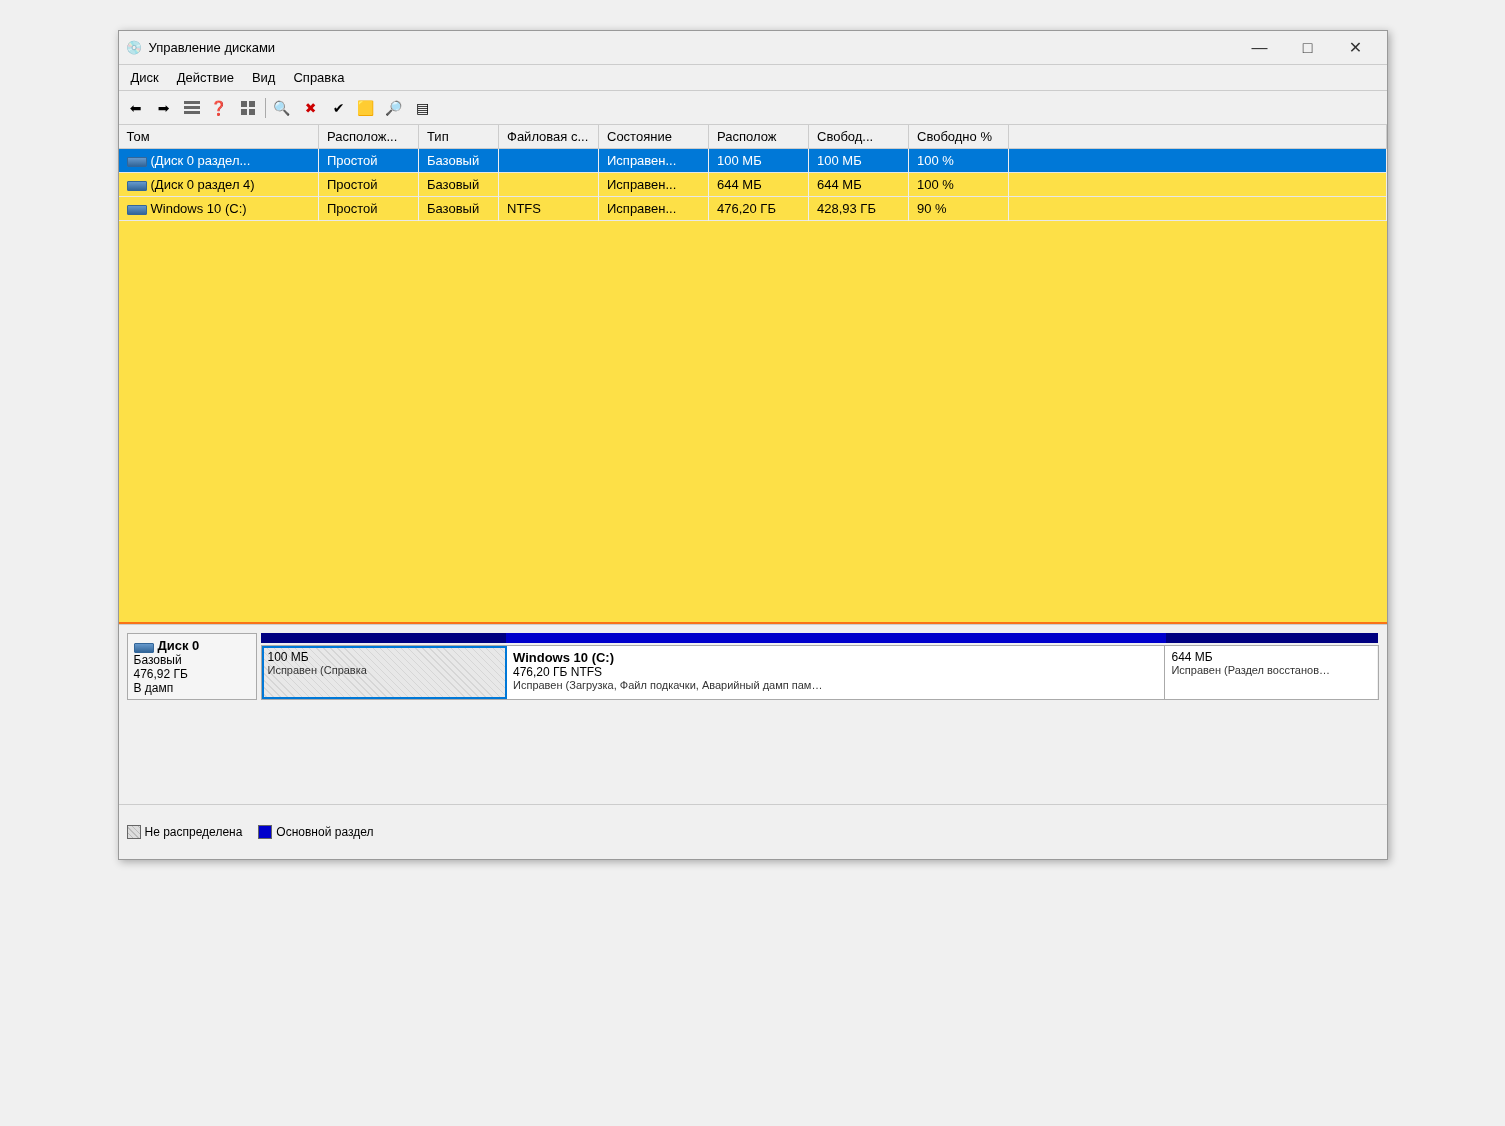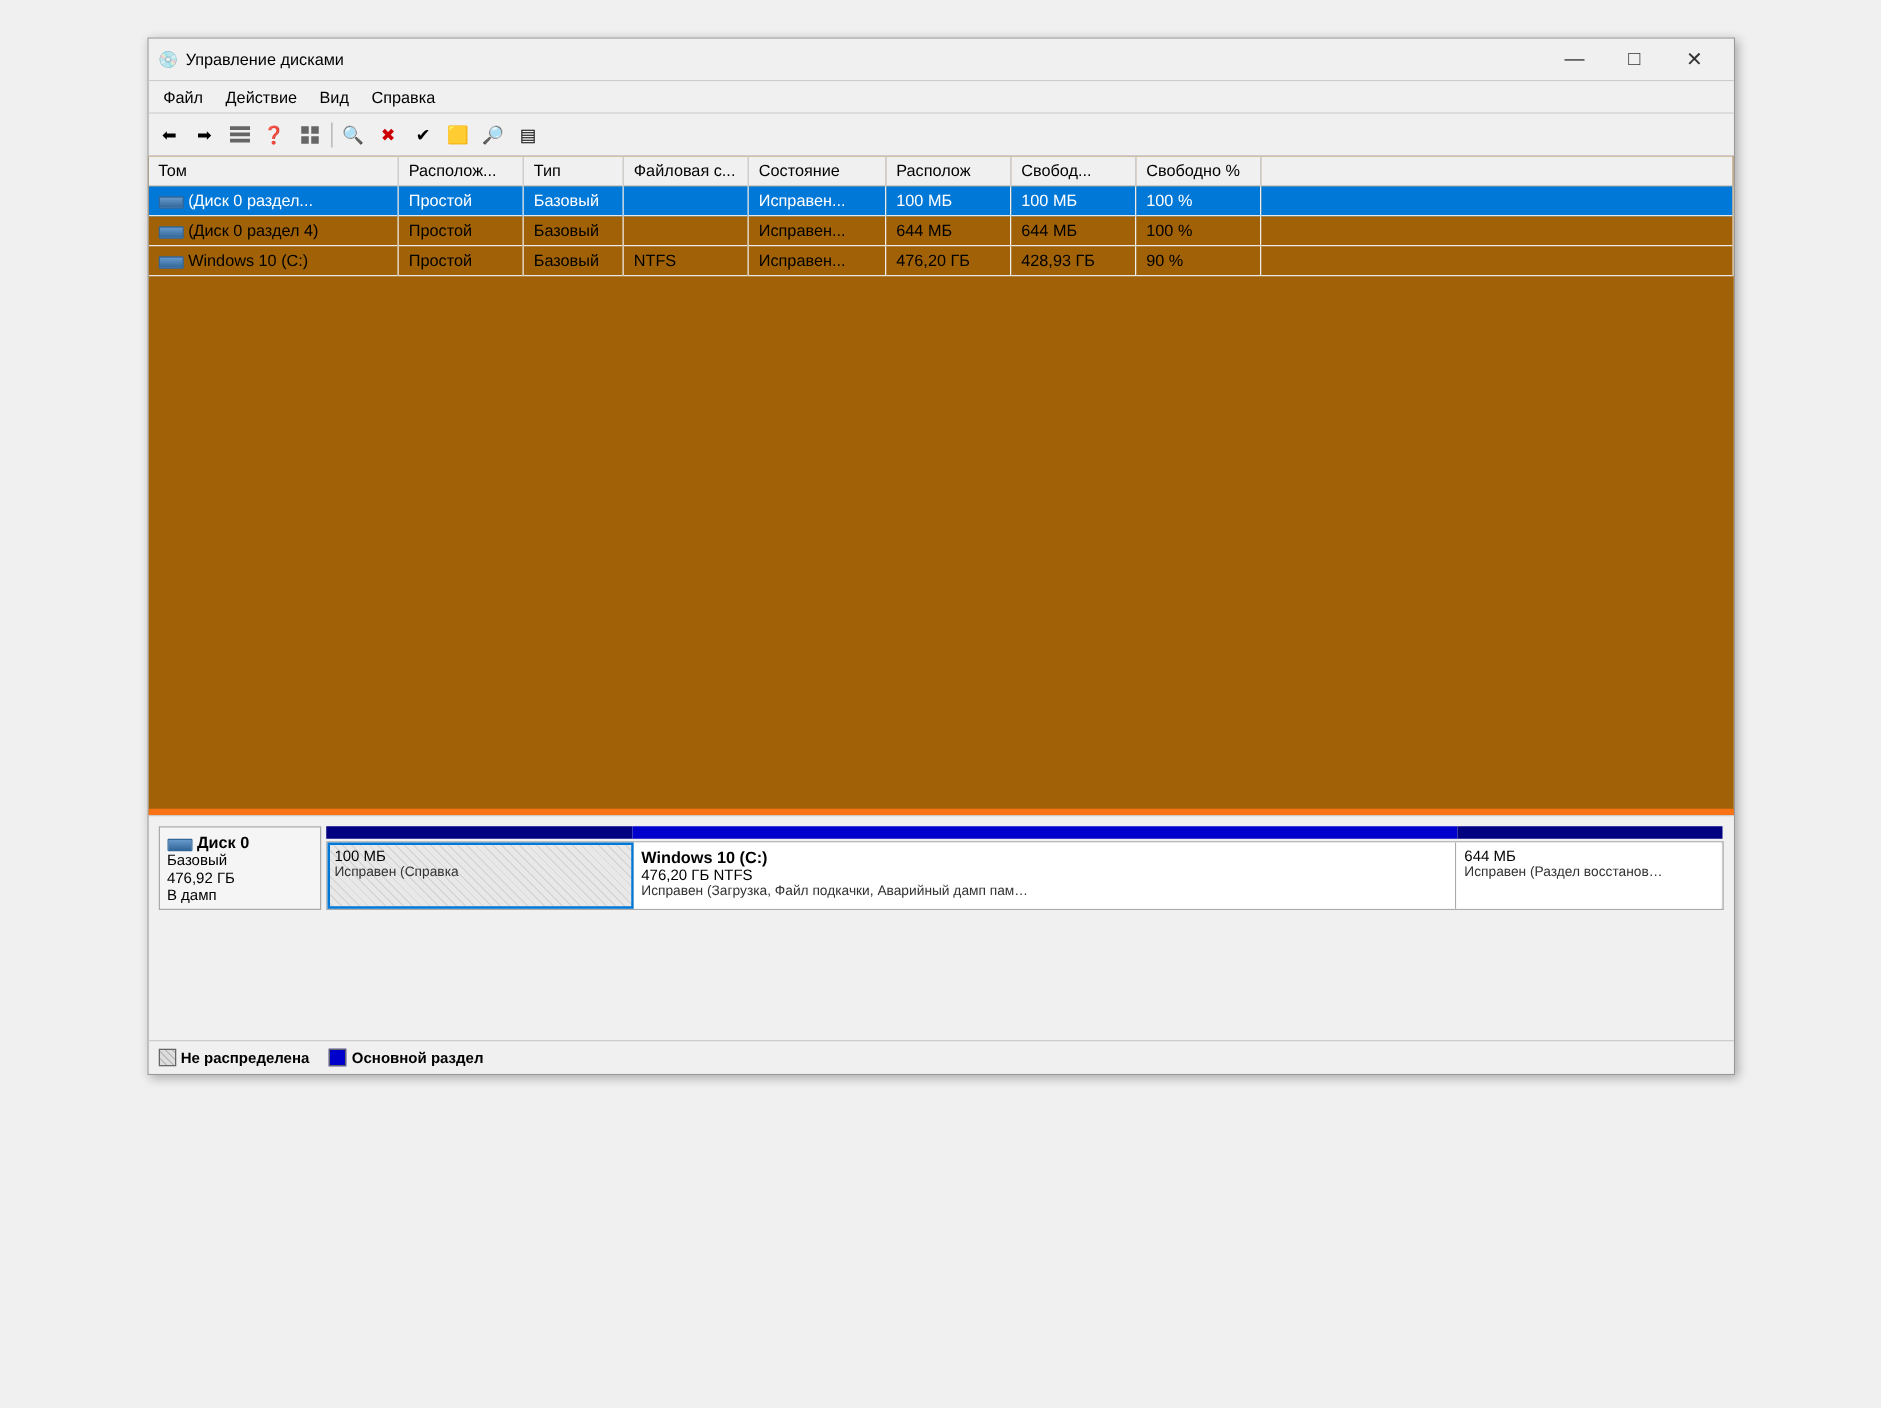--- a/index.html
+++ b/index.html
@@ -101,23 +101,23 @@
     .toolbar-sep {
       width: 1px;
       height: 20px;
       background: #aaa;
       margin: 0 2px;
     }
 
     
     .table-area {
       flex: 1;
-      background: #a16207;
+      background: #fde047;
       overflow-y: auto;
-      border-bottom: 5px solid #f97316;
+      border-bottom: 2px solid #f97316;
     }
     table {
       width: 100%;
       border-collapse: collapse;
       font-size: 13px;
     }
     table thead tr {
       background: #f0f0f0;
       border-bottom: 1px solid #ccc;
     }
@@ -223,28 +223,27 @@
     .partition-cell.selected-cell {
       outline: 2px solid #0078d7;
       outline-offset: -2px;
     }
     .partition-cell .part-name { font-weight: bold; font-size: 13px; }
     .partition-cell .part-size { font-size: 12px; }
     .partition-cell .part-status { font-size: 11px; color: #333; }
 
     
     .legend-area {
-      padding: 6px 8px;
+      padding: 20px 8px;
       display: flex;
       gap: 16px;
       align-items: center;
       font-size: 12px;
       border-top: 1px solid #ccc;
       background: #f0f0f0;
-      font-weight: bold;
     }
     .legend-item {
       display: flex;
       align-items: center;
       gap: 4px;
     }
     .legend-box {
       width: 14px;
       height: 14px;
       border: 1px solid #666;
@@ -272,21 +271,21 @@
       <span class="title-text">Управление дисками</span>
     </div>
     <div class="title-buttons">
       <button class="title-btn">—</button>
       <button class="title-btn">□</button>
       <button class="title-btn close">✕</button>
     </div>
   </div>
 
   <div class="menu-bar">
-    <span class="menu-item">Файл</span>
+    <span class="menu-item">Диск</span>
     <span class="menu-item">Действие</span>
     <span class="menu-item">Вид</span>
     <span class="menu-item">Справка</span>
   </div>
 
   <div class="toolbar">
     <button class="toolbar-btn" title="Назад">⬅</button>
     <button class="toolbar-btn" title="Вперёд">➡</button>
     <button class="toolbar-btn" title="Список дисков">
       <svg width="16" height="16" viewBox="0 0 16 16">

